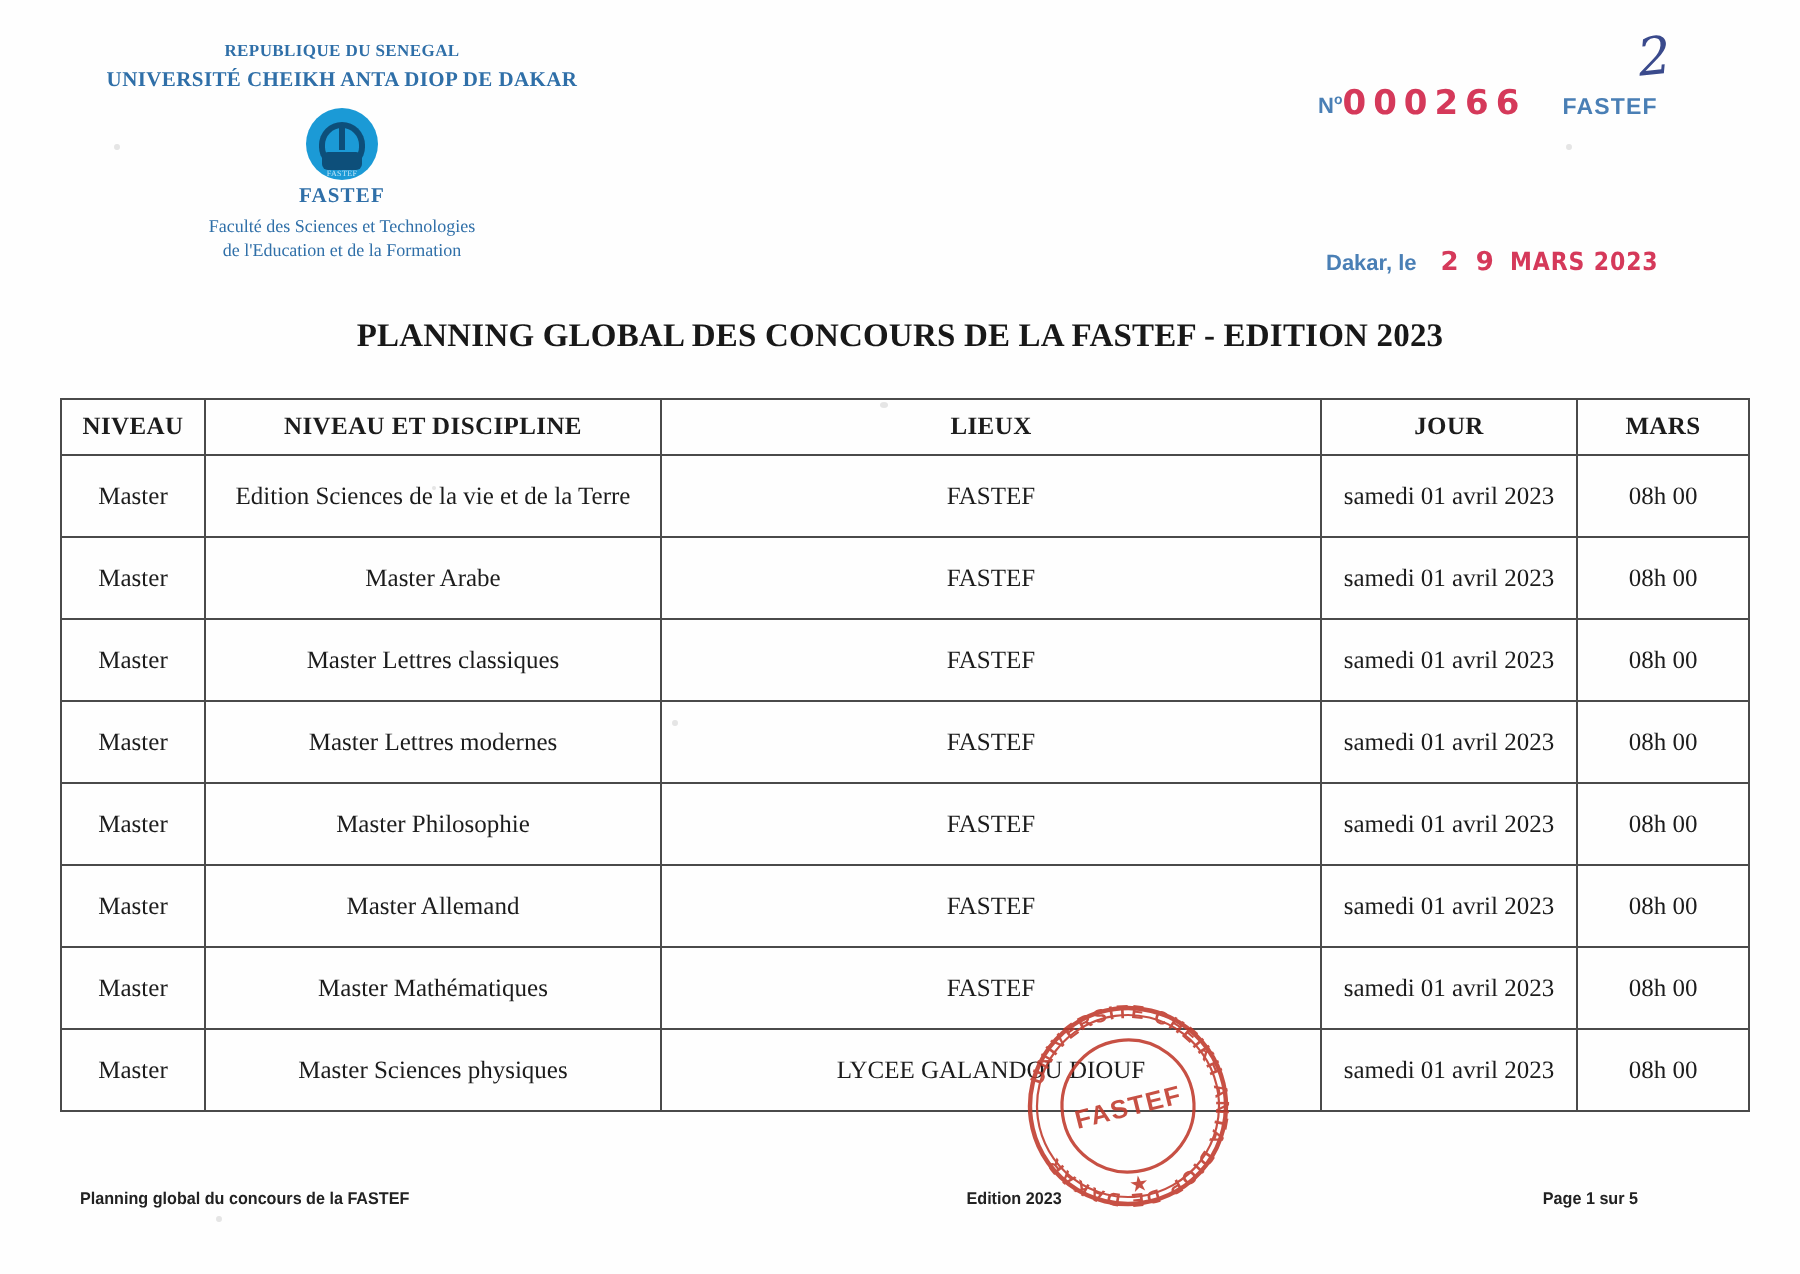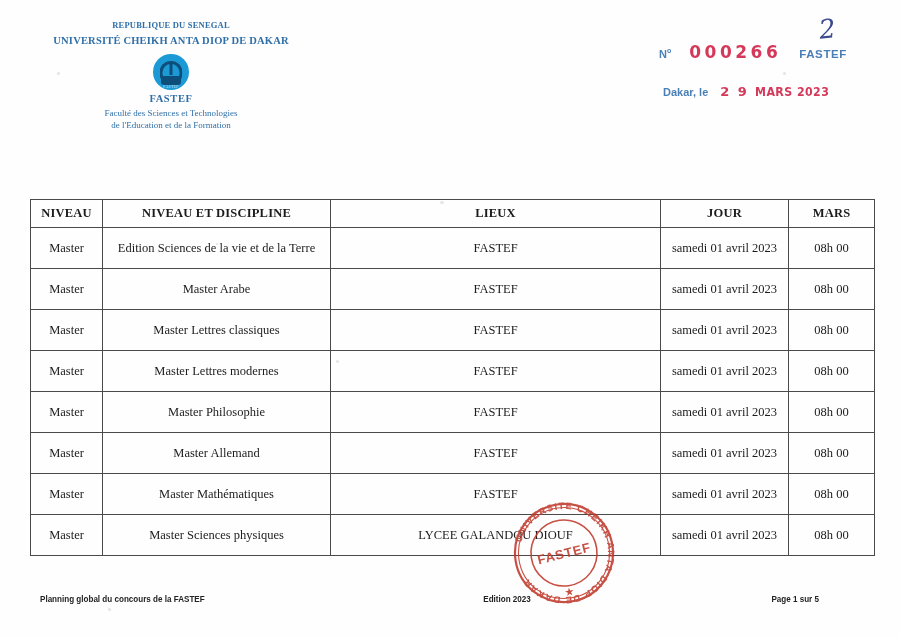--- a/index.html
+++ b/index.html
@@ -147,21 +147,20 @@
     color: #4a7fb5;
     font-weight: bold;
   }
   .reg-label sup { font-size: 7px; }
   .reg-number {
     font-family: "DejaVu Sans", sans-serif;
     font-size: 17px;
     font-weight: bold;
     color: #d5395a;
     letter-spacing: 3.5px;
-    margin-left: 18px;
   }
   .reg-fastef {
     font-family: "Liberation Sans", sans-serif;
     font-size: 11.5px;
     color: #4a7fb5;
     font-weight: bold;
     margin-left: 18px;
     letter-spacing: 0.6px;
   }
   .reg-row-date {
@@ -177,20 +176,21 @@
     color: #4a7fb5;
     font-weight: bold;
   }
   .reg-date-day {
     font-family: "DejaVu Sans", sans-serif;
     font-size: 13px;
     font-weight: bold;
     color: #d5395a;
     margin-left: 12px;
     letter-spacing: 2px;
+    margin-top: 40px;
   }
   .reg-date-rest {
     font-family: "DejaVu Sans", sans-serif;
     font-size: 12.5px;
     font-weight: bold;
     color: #d5395a;
     margin-left: 6px;
     letter-spacing: 0.5px;
     transform: scaleX(0.88);
     transform-origin: left bottom;
@@ -324,20 +324,21 @@
       <span class="reg-fastef">FASTEF</span>
     </div>
 
     <div class="reg-row-date">
       <span class="reg-date-label">Dakar, le</span>
       <span class="reg-date-day">2 9</span>
       <span class="reg-date-rest">MARS 2023</span>
     </div>
   </div>
 
+  <div class="doc-title">PLANNING GLOBAL DES CONCOURS DE LA FASTEF - EDITION 2023</div>
 
   <div class="table-wrap">
     <table class="planning">
       <colgroup>
         <col class="c-niveau">
           <col class="c-discipline">
           <col class="c-lieux">
           <col class="c-jour">
           <col class="c-heure">
       </colgroup>

